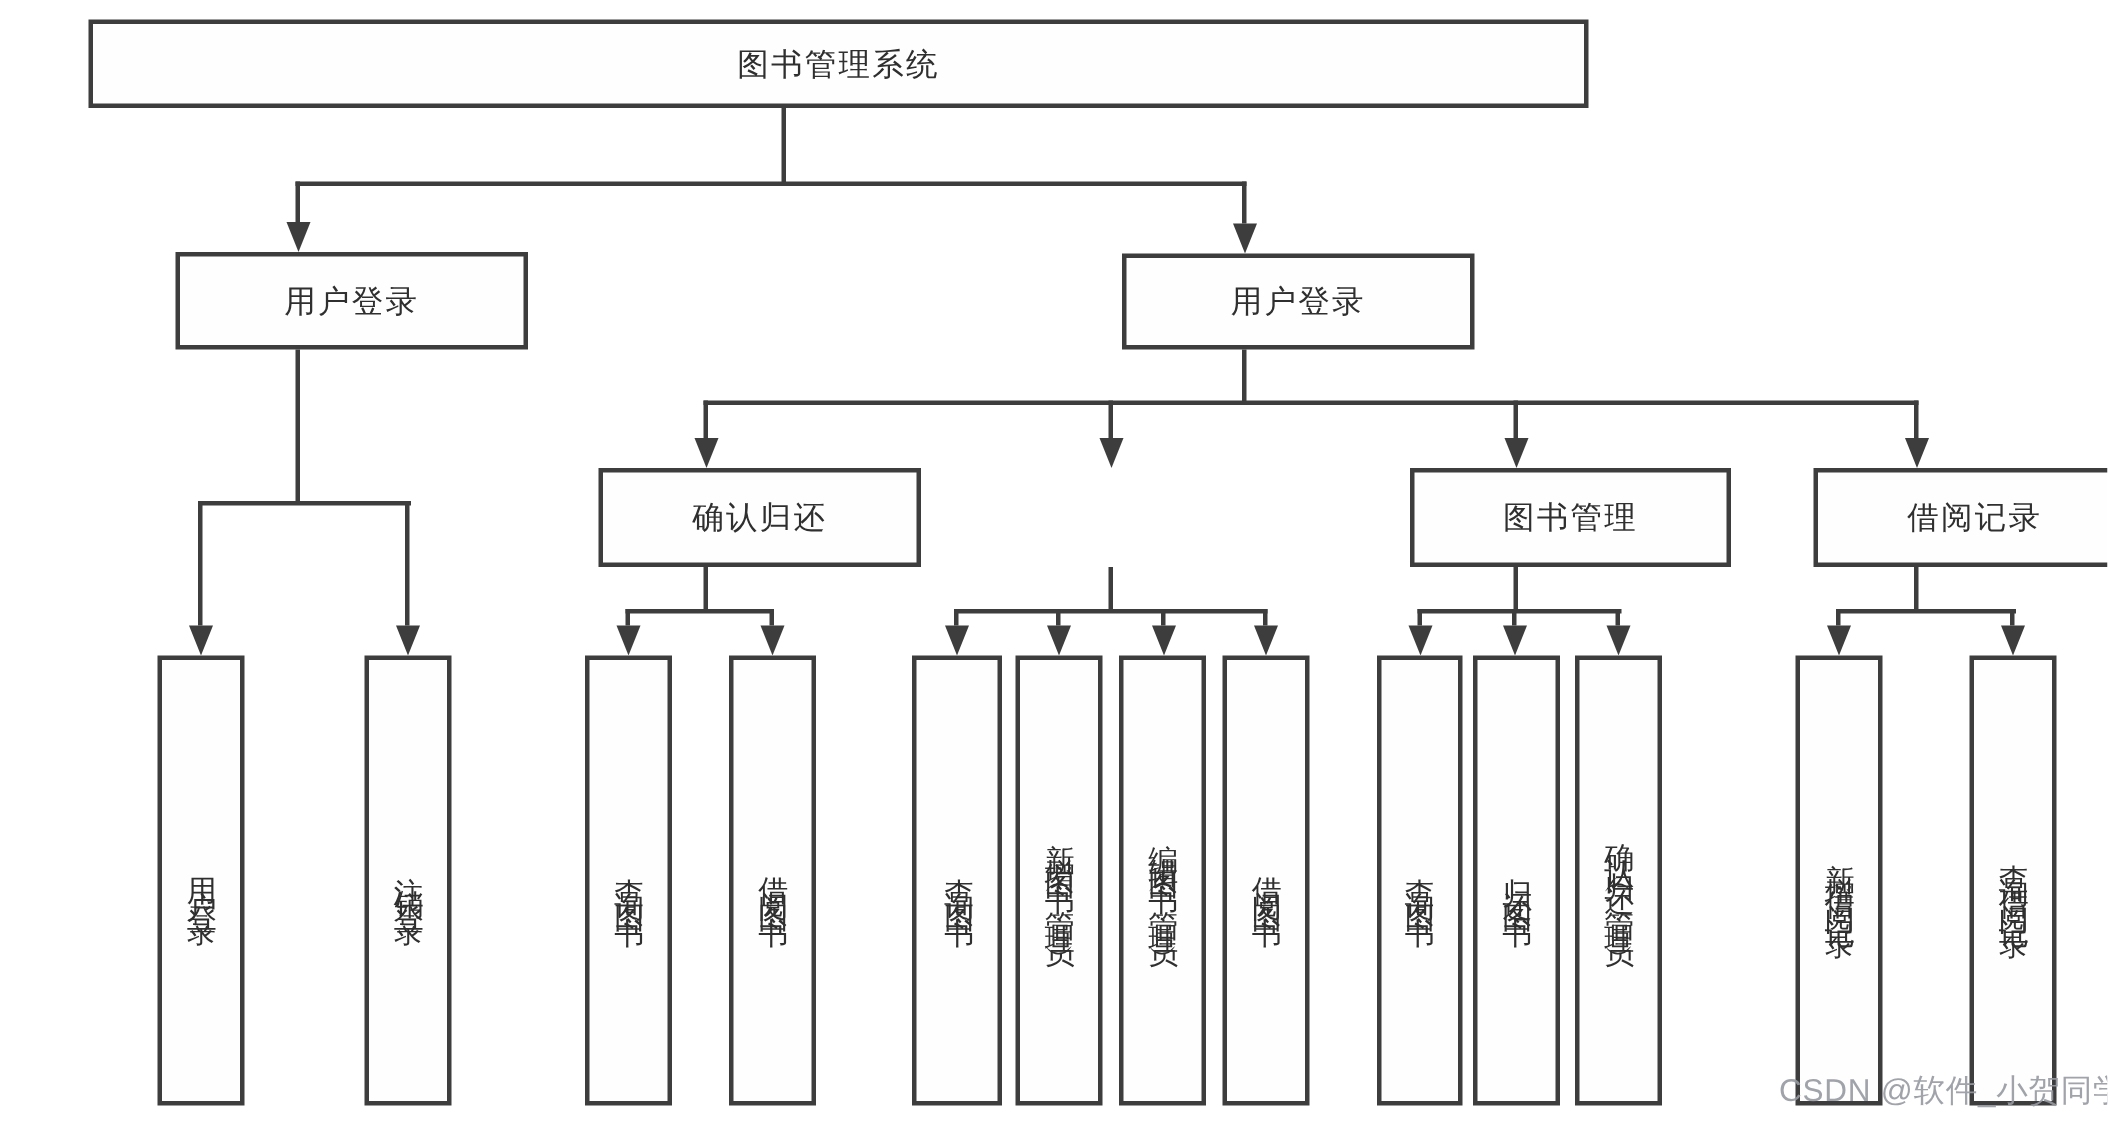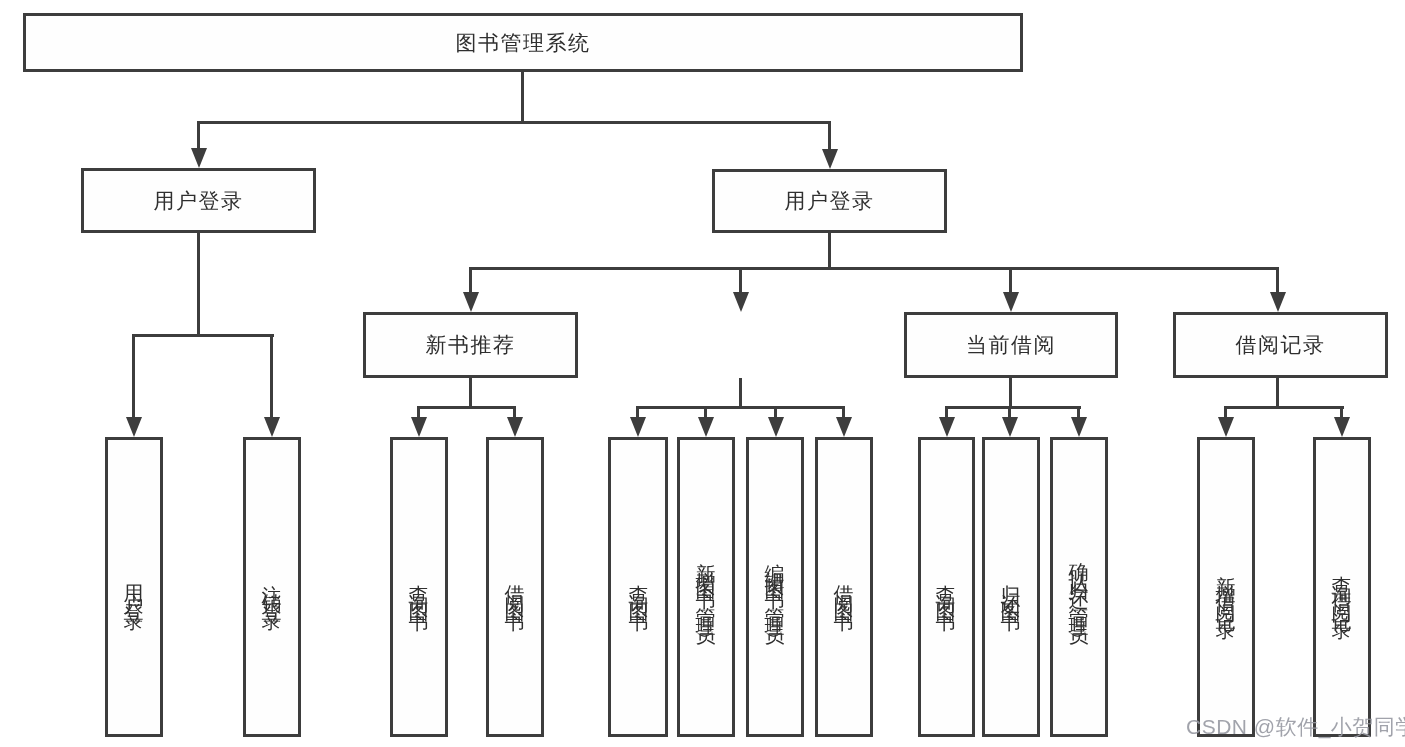--- a/index.html
+++ b/index.html
@@ -23,20 +23,21 @@
     background: #fefefe;
     color: #2f2f2f;
   }
   .hbox {
     display: flex;
     align-items: center;
     justify-content: center;
     font-size: 21px;
     letter-spacing: 1.5px;
     white-space: nowrap;
+    margin-left: 36px;
   }
   .vbox {
     top: 437px;
     height: 300px;
     width: 58px;
     writing-mode: vertical-rl;
     text-orientation: mixed;
     text-align: center;
     font-size: 20px;
     letter-spacing: 9px;
@@ -94,22 +95,22 @@
   <div class="drop" style="left:132px; top:334px; height:83px;"></div>
   <div class="drop" style="left:270px; top:334px; height:83px;"></div>
 
   <div class="vline" style="left:828px; top:233px; height:36px;"></div>
   <div class="hline" style="left:469px; top:267px; width:810px;"></div>
   <div class="drop" style="left:469px; top:267px; height:25px;"></div>
   <div class="drop" style="left:739px; top:267px; height:25px;"></div>
   <div class="drop" style="left:1009px; top:267px; height:25px;"></div>
   <div class="drop" style="left:1276px; top:267px; height:25px;"></div>
 
-  <div class="hbox" style="left:363px; top:312px; width:215px; height:66px;">新书推荐</div>
-  <div class="hbox" style="left:904px; top:312px; width:214px; height:66px;">当前借阅</div>
+  <div class="hbox" style="left:363px; top:312px; width:215px; height:66px;">确认归还</div>
+  <div class="hbox" style="left:904px; top:312px; width:214px; height:66px;">图书管理</div>
   <div class="hbox" style="left:1173px; top:312px; width:215px; height:66px;">借阅记录</div>
 
   <div class="vline" style="left:469px; top:378px; height:30px;"></div>
   <div class="hline" style="left:417px; top:406px; width:99px;"></div>
   <div class="drop" style="left:417px; top:406px; height:11px;"></div>
   <div class="drop" style="left:513px; top:406px; height:11px;"></div>
 
   <div class="vline" style="left:739px; top:378px; height:30px;"></div>
   <div class="hline" style="left:636px; top:406px; width:209px;"></div>
   <div class="drop" style="left:636px; top:406px; height:11px;"></div>

